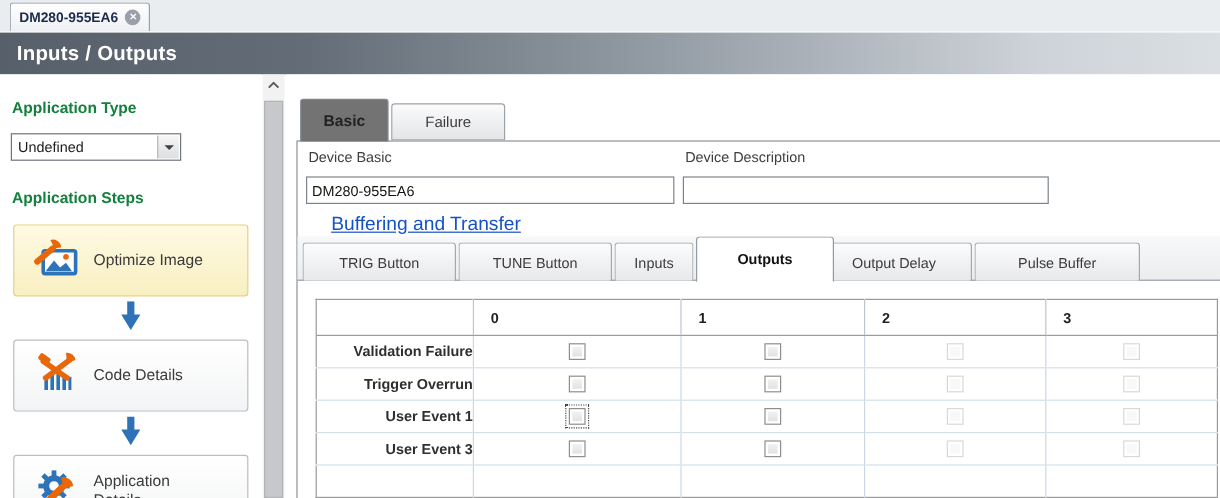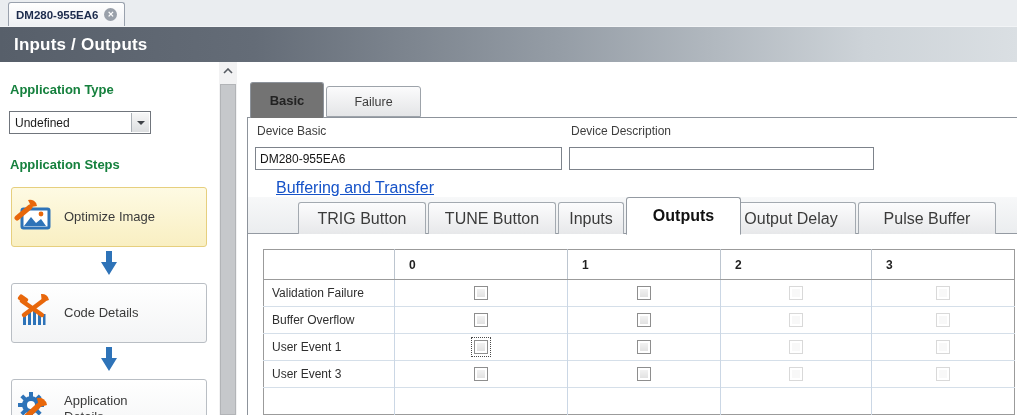--- a/index.html
+++ b/index.html
@@ -23,21 +23,21 @@
   
   .sidebar{position:absolute;left:0;top:62px;width:218px;height:353px;background:#fff;overflow:hidden;}
   .side-label{position:absolute;left:10px;font-size:13px;font-weight:bold;color:#15803d;}
   .combo{position:absolute;left:9px;top:49px;width:142px;height:23px;border:1px solid #70757c;background:#fff;
     box-sizing:border-box;font-size:12px;color:#1a1a1a;display:flex;align-items:center;padding-left:5px;}
   .combo .dd-btn{position:absolute;right:1px;top:1px;bottom:1px;width:17px;
     background:linear-gradient(#f7f7f7,#dcdee0);border-left:1px solid #aab0b6;display:flex;align-items:center;justify-content:center;}
   .combo .dd-btn i{width:0;height:0;border-left:4px solid transparent;border-right:4px solid transparent;border-top:4px solid #3f4348;}
   .steps{position:absolute;left:0;top:125px;width:218px;}
   .step-btn{width:196px;height:60px;margin-left:11px;box-sizing:border-box;border-radius:3px;
-    display:flex;align-items:center;gap:12px;padding-left:2px;cursor:pointer;
+    display:flex;align-items:center;gap:12px;padding-left:16px;cursor:pointer;
     background:linear-gradient(#ffffff,#f3f4f5);border:1px solid #b9bec4;}
   .step-btn.active{background:linear-gradient(#fefae3,#f9efc2);border:1px solid var(--step-active-border);}
   .step-btn .lbl{font-size:13px;color:#3a3a3a;width:100px;line-height:1.25;}
   .arrow-wrap{width:196px;margin-left:11px;height:36px;display:flex;align-items:center;justify-content:center;}
 
   
   .vscroll{position:absolute;left:219px;top:62px;width:18px;height:353px;background:#f2f2f3;}
   .vscroll .up{position:absolute;left:0;top:0;width:18px;height:18px;display:flex;align-items:center;justify-content:center;}
   .vscroll .thumb{position:absolute;left:1px;top:22px;bottom:0;width:16px;background:#c6c8cb;border:1px solid #b2b4b7;box-sizing:border-box;}
 
@@ -54,35 +54,35 @@
 
   .fld-label{position:absolute;top:6px;font-size:12px;color:#3e3e3e;}
   .txt{position:absolute;top:29px;height:23px;box-sizing:border-box;border:1px solid #7d838b;
     font-family:"Liberation Sans",sans-serif;font-size:12px;color:#141414;padding:0 4px;background:#fff;}
   .link{position:absolute;left:11px;top:61px;font-size:16px;color:var(--link-blue);text-decoration:underline;cursor:pointer;margin-left:17px;}
 
   .io-strip{position:absolute;left:0;right:0;top:79px;height:37px;box-sizing:border-box;
     background:linear-gradient(#f7f8f9,#ebedef);border-bottom:1px solid #949aa2;}
   .io-tab{position:absolute;top:5px;height:32px;box-sizing:border-box;
     background:linear-gradient(#fcfcfd,#e7e8ea);border:1px solid #a3a9b0;border-bottom:none;border-radius:3px 3px 0 0;
-    font-size:16px;color:#3b3b3b;display:flex;align-items:center;justify-content:center;cursor:pointer;z-index:1;margin-left:46px;}
+    font-size:12px;color:#3b3b3b;display:flex;align-items:center;justify-content:center;cursor:pointer;z-index:1;}
   .io-tab.selected{top:0;height:38px;background:#fff;border:1px solid #949aa2;border-bottom:1px solid #fff;
     font-weight:bold;color:#111;z-index:2;}
 
   
   table.grid{position:absolute;left:15px;top:131px;border-collapse:collapse;table-layout:fixed;
     border:1px solid #9b9b9b;background:#fff;}
   table.grid col.cL{width:131px;} table.grid col.c0{width:173px;} table.grid col.c1{width:153px;}
   table.grid col.c2{width:151px;} table.grid col.c3{width:143px;}
   table.grid th{height:29px;font-size:12px;font-weight:600;color:#1f1f1f;text-align:left;padding:0 0 0 14px;
     border-bottom:1px solid #9b9b9b;border-left:1px solid #bcc5cf;background:#fff;}
   table.grid th:first-child{border-left:none;}
   table.grid td{height:26px;font-size:12px;color:#2f2f2f;padding:0;
     border-top:1px solid #d5dfe9;border-left:1px solid #cbd7e5;text-align:center;}
-  table.grid td.rowlbl{text-align:left;padding-left:8px;border-left:none;}
+  table.grid td.rowlbl{text-align:right;padding-left:8px;border-left:none;font-weight:bold;}
   .cbwrap{display:inline-block;padding:2px;line-height:0;vertical-align:middle;border:1px dotted transparent;}
   .cbwrap.focused{border:1px dotted #4a4a4a;}
   .cb{position:relative;display:inline-block;width:14px;height:14px;box-sizing:border-box;
     border:1px solid #8e8e8e;background:#fff;}
   .cb::after{content:"";position:absolute;left:2px;top:2px;right:2px;bottom:2px;
     background:linear-gradient(#f2f2f2,#e2e2e2);}
   .cb.disabled{border-color:#d9d9d9;}
   .cb.disabled::after{background:#f8f8f8;}
 </style>
 </head>
@@ -220,21 +220,21 @@
           </thead>
         <tbody>
             <tr>
               <td class="rowlbl">Validation Failure</td>
               <td><span class="cbwrap"><span class="cb"></span></span></td>
               <td><span class="cbwrap"><span class="cb"></span></span></td>
               <td><span class="cbwrap"><span class="cb disabled"></span></span></td>
               <td><span class="cbwrap"><span class="cb disabled"></span></span></td>
             </tr>
             <tr>
-              <td class="rowlbl">Buffer Overflow</td>
+              <td class="rowlbl">Trigger Overrun</td>
               <td><span class="cbwrap"><span class="cb"></span></span></td>
               <td><span class="cbwrap"><span class="cb"></span></span></td>
               <td><span class="cbwrap"><span class="cb disabled"></span></span></td>
               <td><span class="cbwrap"><span class="cb disabled"></span></span></td>
             </tr>
             <tr>
               <td class="rowlbl">User Event 1</td>
               <td><span class="cbwrap focused"><span class="cb"></span></span></td>
               <td><span class="cbwrap"><span class="cb"></span></span></td>
               <td><span class="cbwrap"><span class="cb disabled"></span></span></td>

